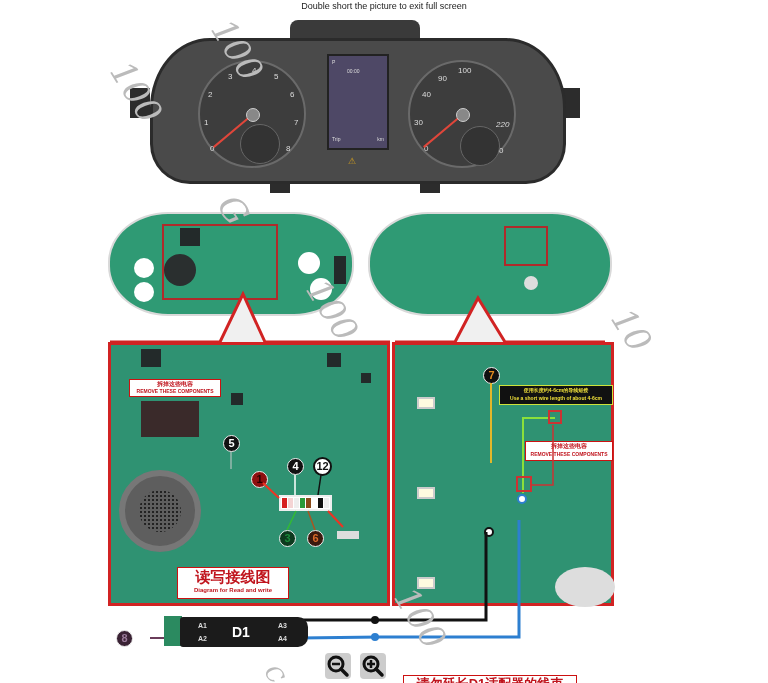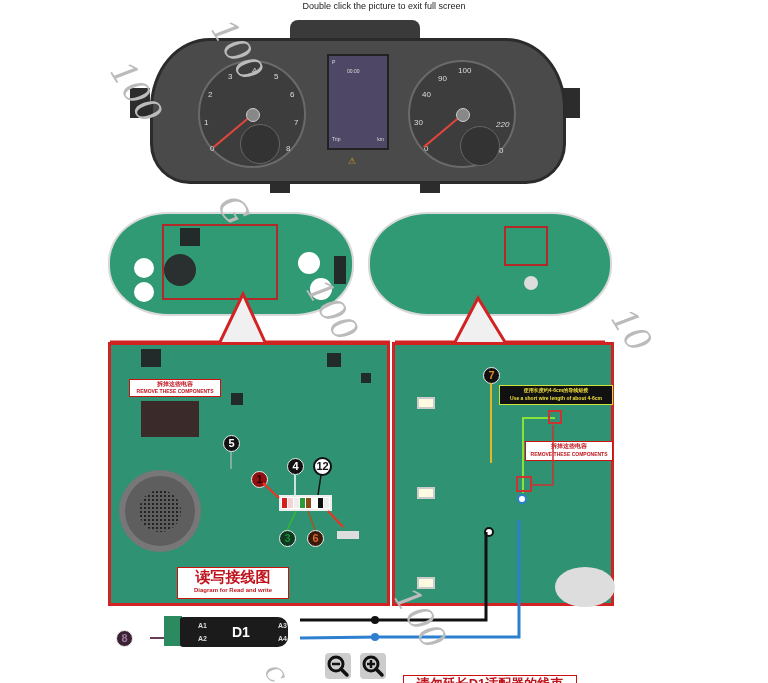--- a/index.html
+++ b/index.html
@@ -37,30 +37,30 @@
   .labelbox{position:absolute;background:#fff;border:1px solid #c11;text-align:center;}
   .labelbox .zh{color:#c0141d;font-weight:bold;}
   .labelbox .en{color:#c0141d;font-weight:bold;}
   .speaker{position:absolute;left:8px;top:125px;width:70px;height:70px;border-radius:50%;background:#5e5e5e;border:6px solid #777;}
   .speaker:after{content:"";position:absolute;left:14px;top:14px;width:42px;height:42px;border-radius:50%;background:radial-gradient(#222 1px,transparent 1.5px) 0 0/4px 4px;}
   .led{position:absolute;width:14px;height:8px;background:#fffbe0;border:2px solid #ccc;}
   .pads{position:absolute;display:flex;border:2px solid #eee;background:#fff;padding:1px;gap:1px;}
   .pads i{display:block;width:5px;height:10px;}
   .wire{position:absolute;}
   
-  .d1{position:absolute;left:180px;top:617px;width:108px;height:30px;background:#1b1b1b;border-radius:3px 10px 10px 3px;}
+  .d1{position:absolute;left:180px;top:617px;width:128px;height:30px;background:#1b1b1b;border-radius:3px 10px 10px 3px;}
   .d1-pcb{position:absolute;left:164px;top:616px;width:18px;height:30px;background:#2b8a60;}
   .d1 span{position:absolute;color:#ddd;font-size:7px;font-weight:bold;}
   .d1 .name{color:#fff;font-size:14px;left:52px;top:7px;}
   .zoombtn{position:absolute;top:653px;width:26px;height:26px;background:#ccc;border-radius:4px;cursor:pointer;}
 </style>
 </head>
 <body>
 
-<div class="hint">Double click the picture to exit full screen</div>
+<div class="hint">Double short the picture to exit full screen</div>
 
 <div>
 
   <div class="cluster">
     <div class="cl-top"></div>
     <div class="cl-tab" style="left:0;top:70px;"></div>
     <div class="cl-tab" style="right:0;top:70px;"></div>
     <div class="cl-tab" style="left:140px;top:150px;height:25px;"></div>
     <div class="cl-tab" style="left:290px;top:150px;height:25px;"></div>
     <div class="cl-body"></div>

